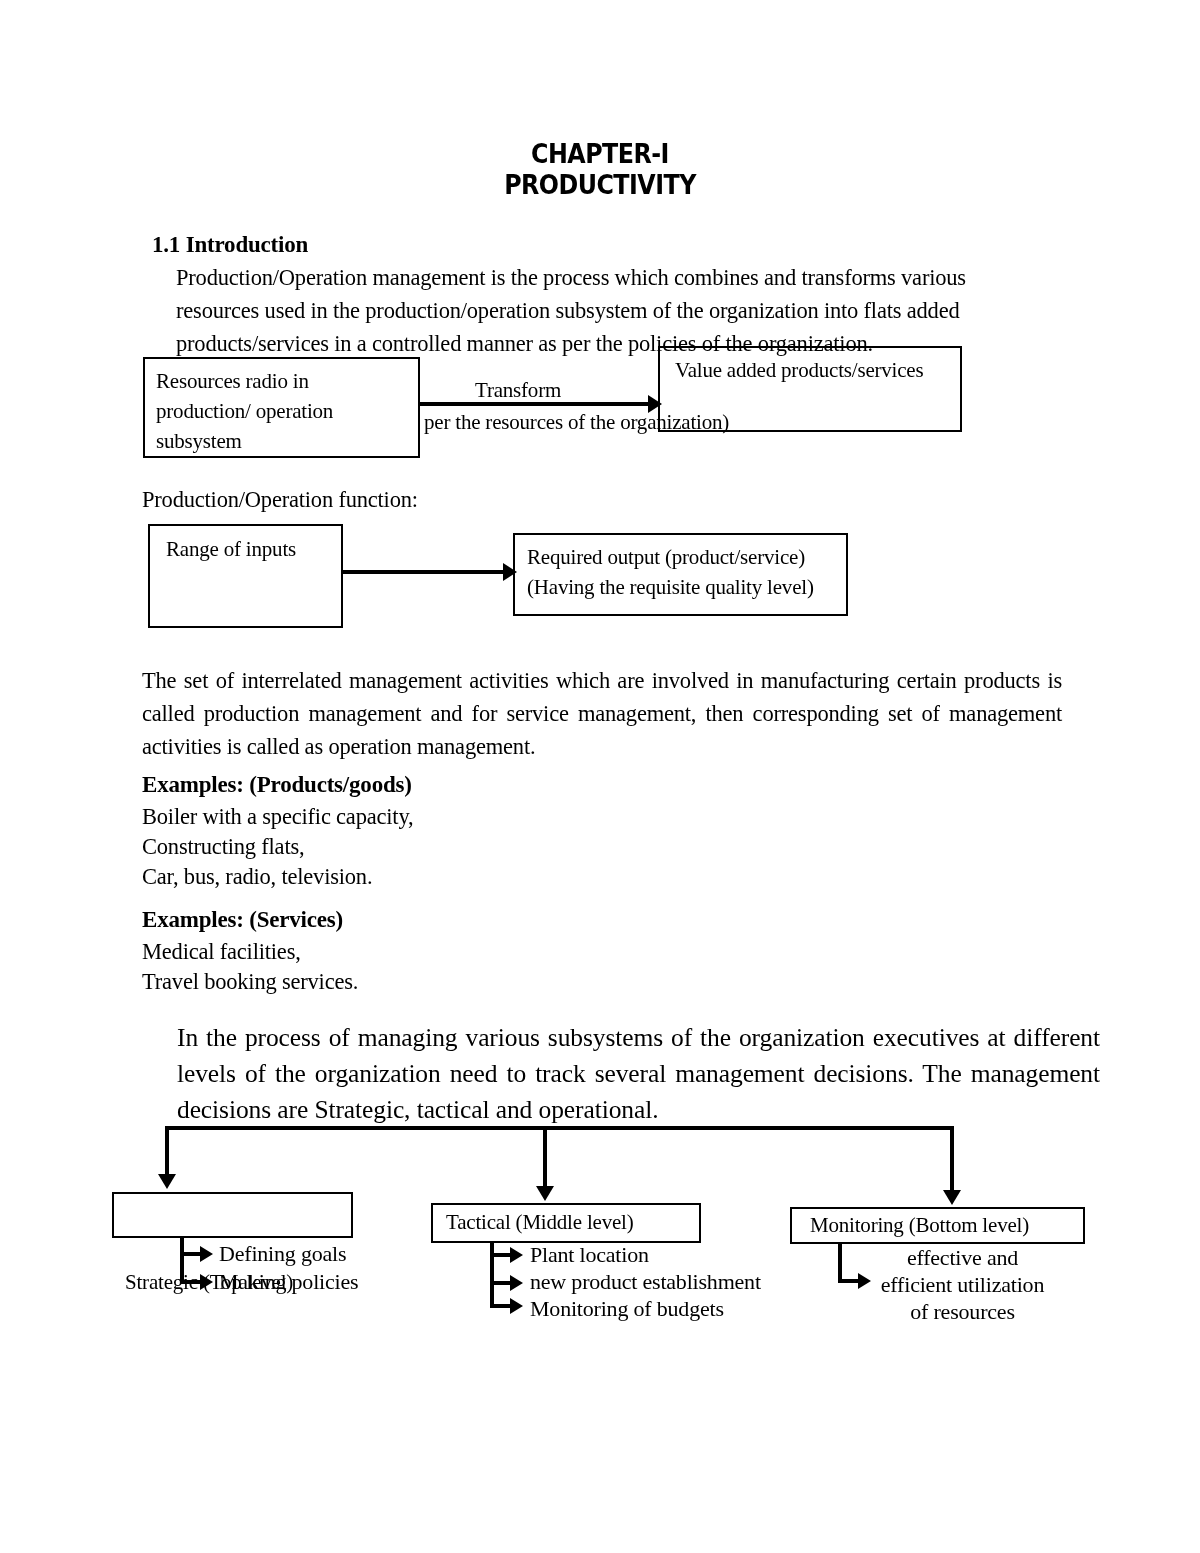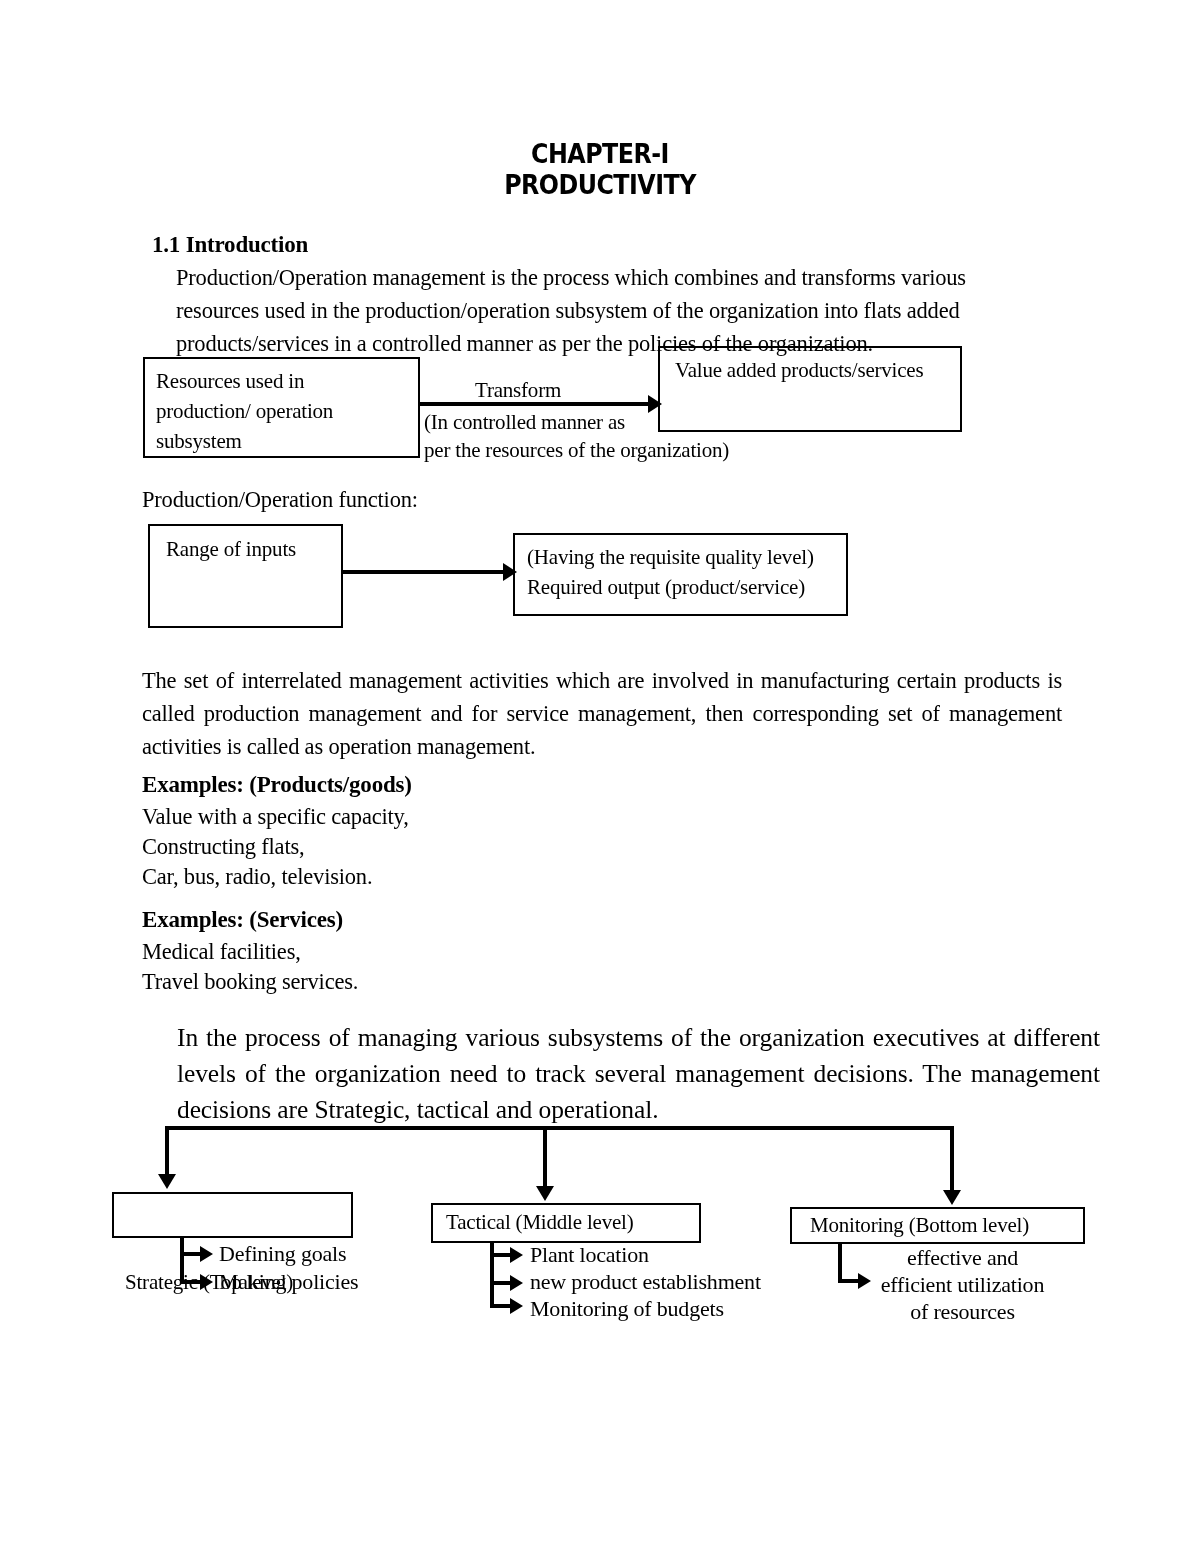--- a/index.html
+++ b/index.html
@@ -86,65 +86,64 @@
 
   <div class="abs heading" style="left:142px; top:232px;margin-left:10px;">1.1 Introduction</div>
 
   <div class="abs body-text" style="left:176px; top:261px; width:856px;">Production/Operation management is the process which combines and transforms various resources used in the production/operation subsystem of the organization into flats added products/services in a controlled manner as per the policies of the organization.</div>
 
   <div>
 
     <div class="box" style="left:143px; top:357px; width:277px; height:101px;"></div>
 
     <div class="box-label" style="left:156px; top:366px; line-height:30px;">
-      <div>Resources used in</div>
+      <div>Resources radio in</div>
       <div>production/ operation</div>
       <div>subsystem</div>
     </div>
 
     <div class="box" style="left:658px; top:346px; width:304px; height:86px;"></div>
 
     <div class="box-label" style="left:675px; top:356px;">Value added products/services</div>
 
     <div class="hline" style="left:418px; top:402px; width:232px;"></div>
     <div class="arrow-right" style="left:648px; top:395px;"></div>
 
     <div class="box-label" style="left:475px; top:376px;">Transform</div>
 
     <div class="box-label" style="left:424px; top:408px; line-height:28px;">
-      <div>(In controlled manner as</div>
       <div> per the resources of the organization)</div>
     </div>
   </div>
 
   <div class="abs body-text" style="left:142px; top:483px;">Production/Operation function:</div>
 
   <div>
 
     <div class="box" style="left:148px; top:524px; width:195px; height:104px;"></div>
 
     <div class="box-label" style="left:166px; top:535px;">Range of inputs</div>
 
     <div class="box" style="left:513px; top:533px; width:335px; height:83px;"></div>
 
     <div class="box-label" style="left:527px; top:542px; line-height:30px;">
+      <div>Required output (product/service)</div>
       <div>(Having the requisite quality level)</div>
-      <div>Required output (product/service)</div>
     </div>
 
     <div class="hline" style="left:343px; top:570px; width:162px;"></div>
     <div class="arrow-right" style="left:503px; top:563px;"></div>
   </div>
 
   <div class="abs body-text body-just" style="left:142px; top:664px; width:920px;">The set of interrelated management activities which are involved in manufacturing certain products is called production management and for service management, then corresponding set of management activities is called as operation management.</div>
 
   <div class="abs heading" style="left:142px; top:772px;">Examples: (Products/goods)</div>
 
   <div class="abs body-text" style="left:142px; top:802px; line-height:30px;">
-    <div>Value with a specific capacity,</div>
+    <div>Boiler with a specific capacity,</div>
     <div>Constructing flats,</div>
     <div>Car, bus, radio, television.</div>
   </div>
 
   <div class="abs heading" style="left:142px; top:907px;">Examples: (Services)</div>
 
   <div class="abs body-text" style="left:142px; top:937px; line-height:30px;">
     <div>Medical facilities,</div>
     <div>Travel booking services.</div>
   </div>

